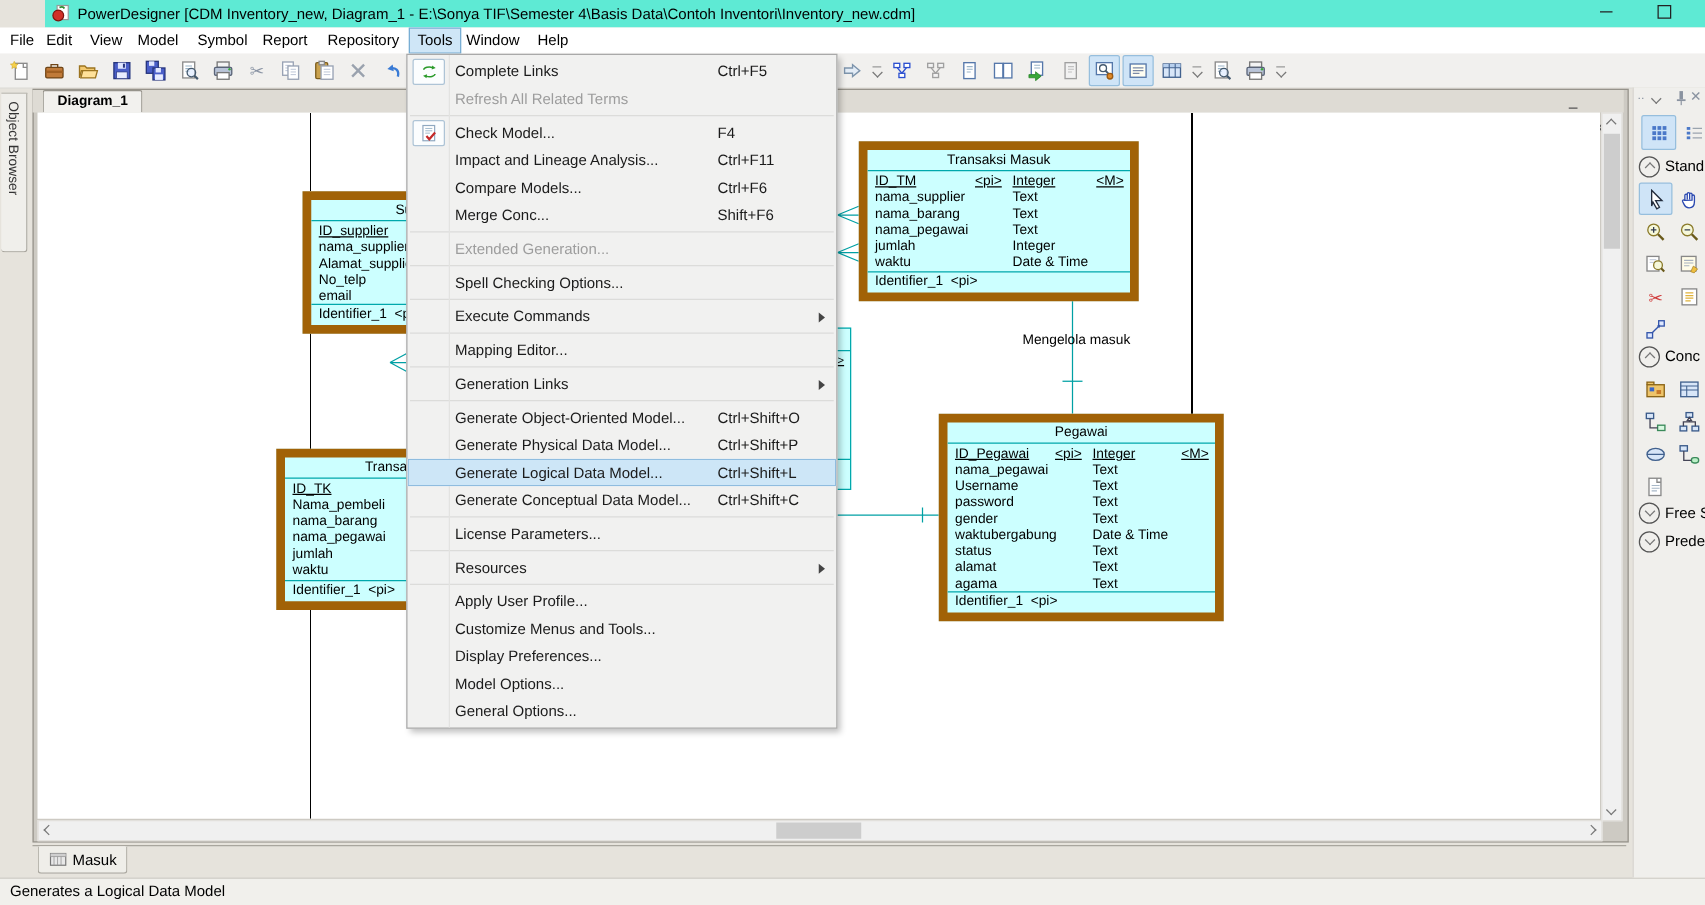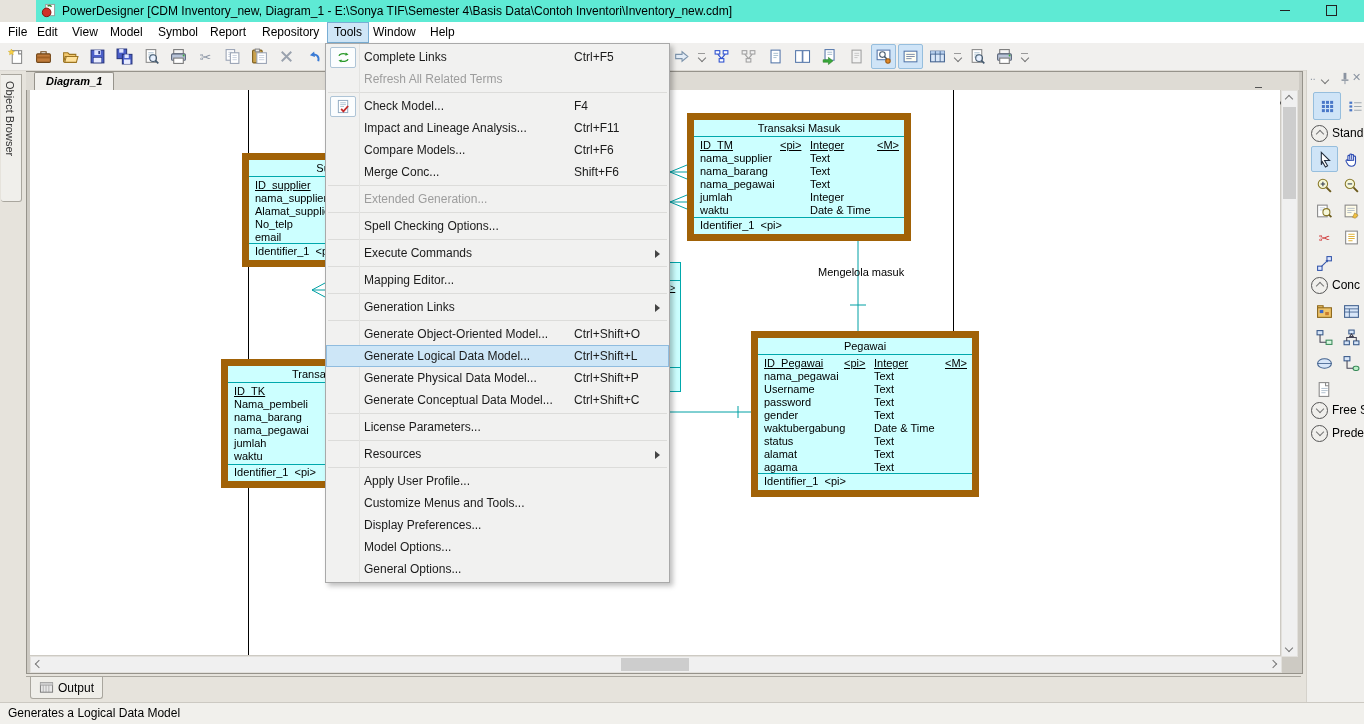--- a/index.html
+++ b/index.html
@@ -27,21 +27,21 @@
   .chev{display:inline-block;width:5px;height:5px;border-right:1px solid #777;border-bottom:1px solid #777;}
   .chev.down{transform:rotate(45deg);}
   .chev.up{transform:rotate(-135deg);}
   .chev.left{transform:rotate(135deg);}
   .chev.right{transform:rotate(-45deg);}
   
   #objtab{position:absolute;left:1px;top:74px;width:20px;height:126px;background:#f0efeb;border:1px solid #a9a69e;border-left:none;border-radius:0 0 3px 3px;}
   #objtab span{writing-mode:vertical-rl;font-size:11px;color:#333;display:block;margin:6px auto 0 3px;white-space:nowrap;}
   
   #dframe{position:absolute;left:26px;top:71px;width:1275px;height:601px;border:1px solid #96938b;background:#cdcac3;}
-  #tabrow{position:absolute;left:26px;top:72px;width:1273px;height:18px;background:#dedbd4;font-style:italic;}
+  #tabrow{position:absolute;left:26px;top:72px;width:1273px;height:18px;background:#dedbd4;}
   #diagram-tab{position:absolute;left:8px;top:0px;height:17px;padding:0 11px;background:#f2f1ee;border:1px solid #96938b;border-bottom:none;font-size:11px;font-weight:bold;line-height:17px;border-radius:2px 2px 0 0;}
   #tab-ctrls{position:absolute;right:12px;top:3px;}
   #tab-ctrls .tc{display:inline-block;width:16px;text-align:center;color:#555;}
   #tab-ctrls .tc b{display:inline-block;width:7px;border-top:1px solid #555;margin-bottom:1px;}
   #canvas{position:absolute;left:30px;top:90px;width:1250px;height:565px;background:#fff;overflow:hidden;}
   #rel-lines{position:absolute;left:0;top:0;}
   
   .sb{position:absolute;background:#f0f0f0;border:1px solid #e2e0dc;}
   #vscroll{left:1281px;top:90px;width:15px;height:565px;}
   #hscroll{left:30px;top:656px;width:1250px;height:15px;}
@@ -660,29 +660,29 @@
         <span class="mi-label">Generation Links</span>
         <span class="mi-sc"></span>
       <span class="mi-sub"></span>
       </div>
       <div class="mi-sep"></div>
       <div class="mi">
         <span class="mi-icon"></span>
         <span class="mi-label">Generate Object-Oriented Model...</span>
         <span class="mi-sc">Ctrl+Shift+O</span>
       </div>
+      <div class="mi">
+        <span class="mi-icon"></span>
+        <span class="mi-label">Generate Physical Data Model...</span>
+        <span class="mi-sc">Ctrl+Shift+P</span>
+      </div>
       <div class="mi selected">
         <span class="mi-icon"></span>
         <span class="mi-label">Generate Logical Data Model...</span>
         <span class="mi-sc">Ctrl+Shift+L</span>
-      </div>
-      <div class="mi">
-        <span class="mi-icon"></span>
-        <span class="mi-label">Generate Physical Data Model...</span>
-        <span class="mi-sc">Ctrl+Shift+P</span>
       </div>
       <div class="mi">
         <span class="mi-icon"></span>
         <span class="mi-label">Generate Conceptual Data Model...</span>
         <span class="mi-sc">Ctrl+Shift+C</span>
       </div>
       <div class="mi-sep"></div>
       <div class="mi">
         <span class="mi-icon"></span>
         <span class="mi-label">License Parameters...</span>
@@ -725,21 +725,21 @@
 
   <div id="outline"></div>
   <div id="output-tab">
     <span style="display:inline-flex">
         <svg viewBox="0 0 16 16" xmlns="http://www.w3.org/2000/svg" style="width: 15px; height: 15px;">
           <rect x="1.5" y="3" width="13" height="10" fill="#e8e8e8" stroke="#777"></rect>
           <rect x="1.5" y="3" width="13" height="2.6" fill="#cfcfcf"></rect>
           <path d="M1.5 5.6h13M4.5 5.6V13M7.5 5.6V13M10.5 5.6V13" stroke="#999" stroke-width=".7"></path>
         </svg>
       </span>
-    <span>Output</span>
+    <span>Masuk</span>
   </div>
   <div id="statusbar">
     <span>Generates a Logical Data Model</span>
   </div>
 
   <div id="toolbox">
     <div id="tbx-head">
       <span class="h" style="left:3px">..</span>
       <span class="h" style="left:15px;top:4px"><i class="chev down"></i></span>
       <span class="h" style="left:30px"><span style="display:inline-flex">

